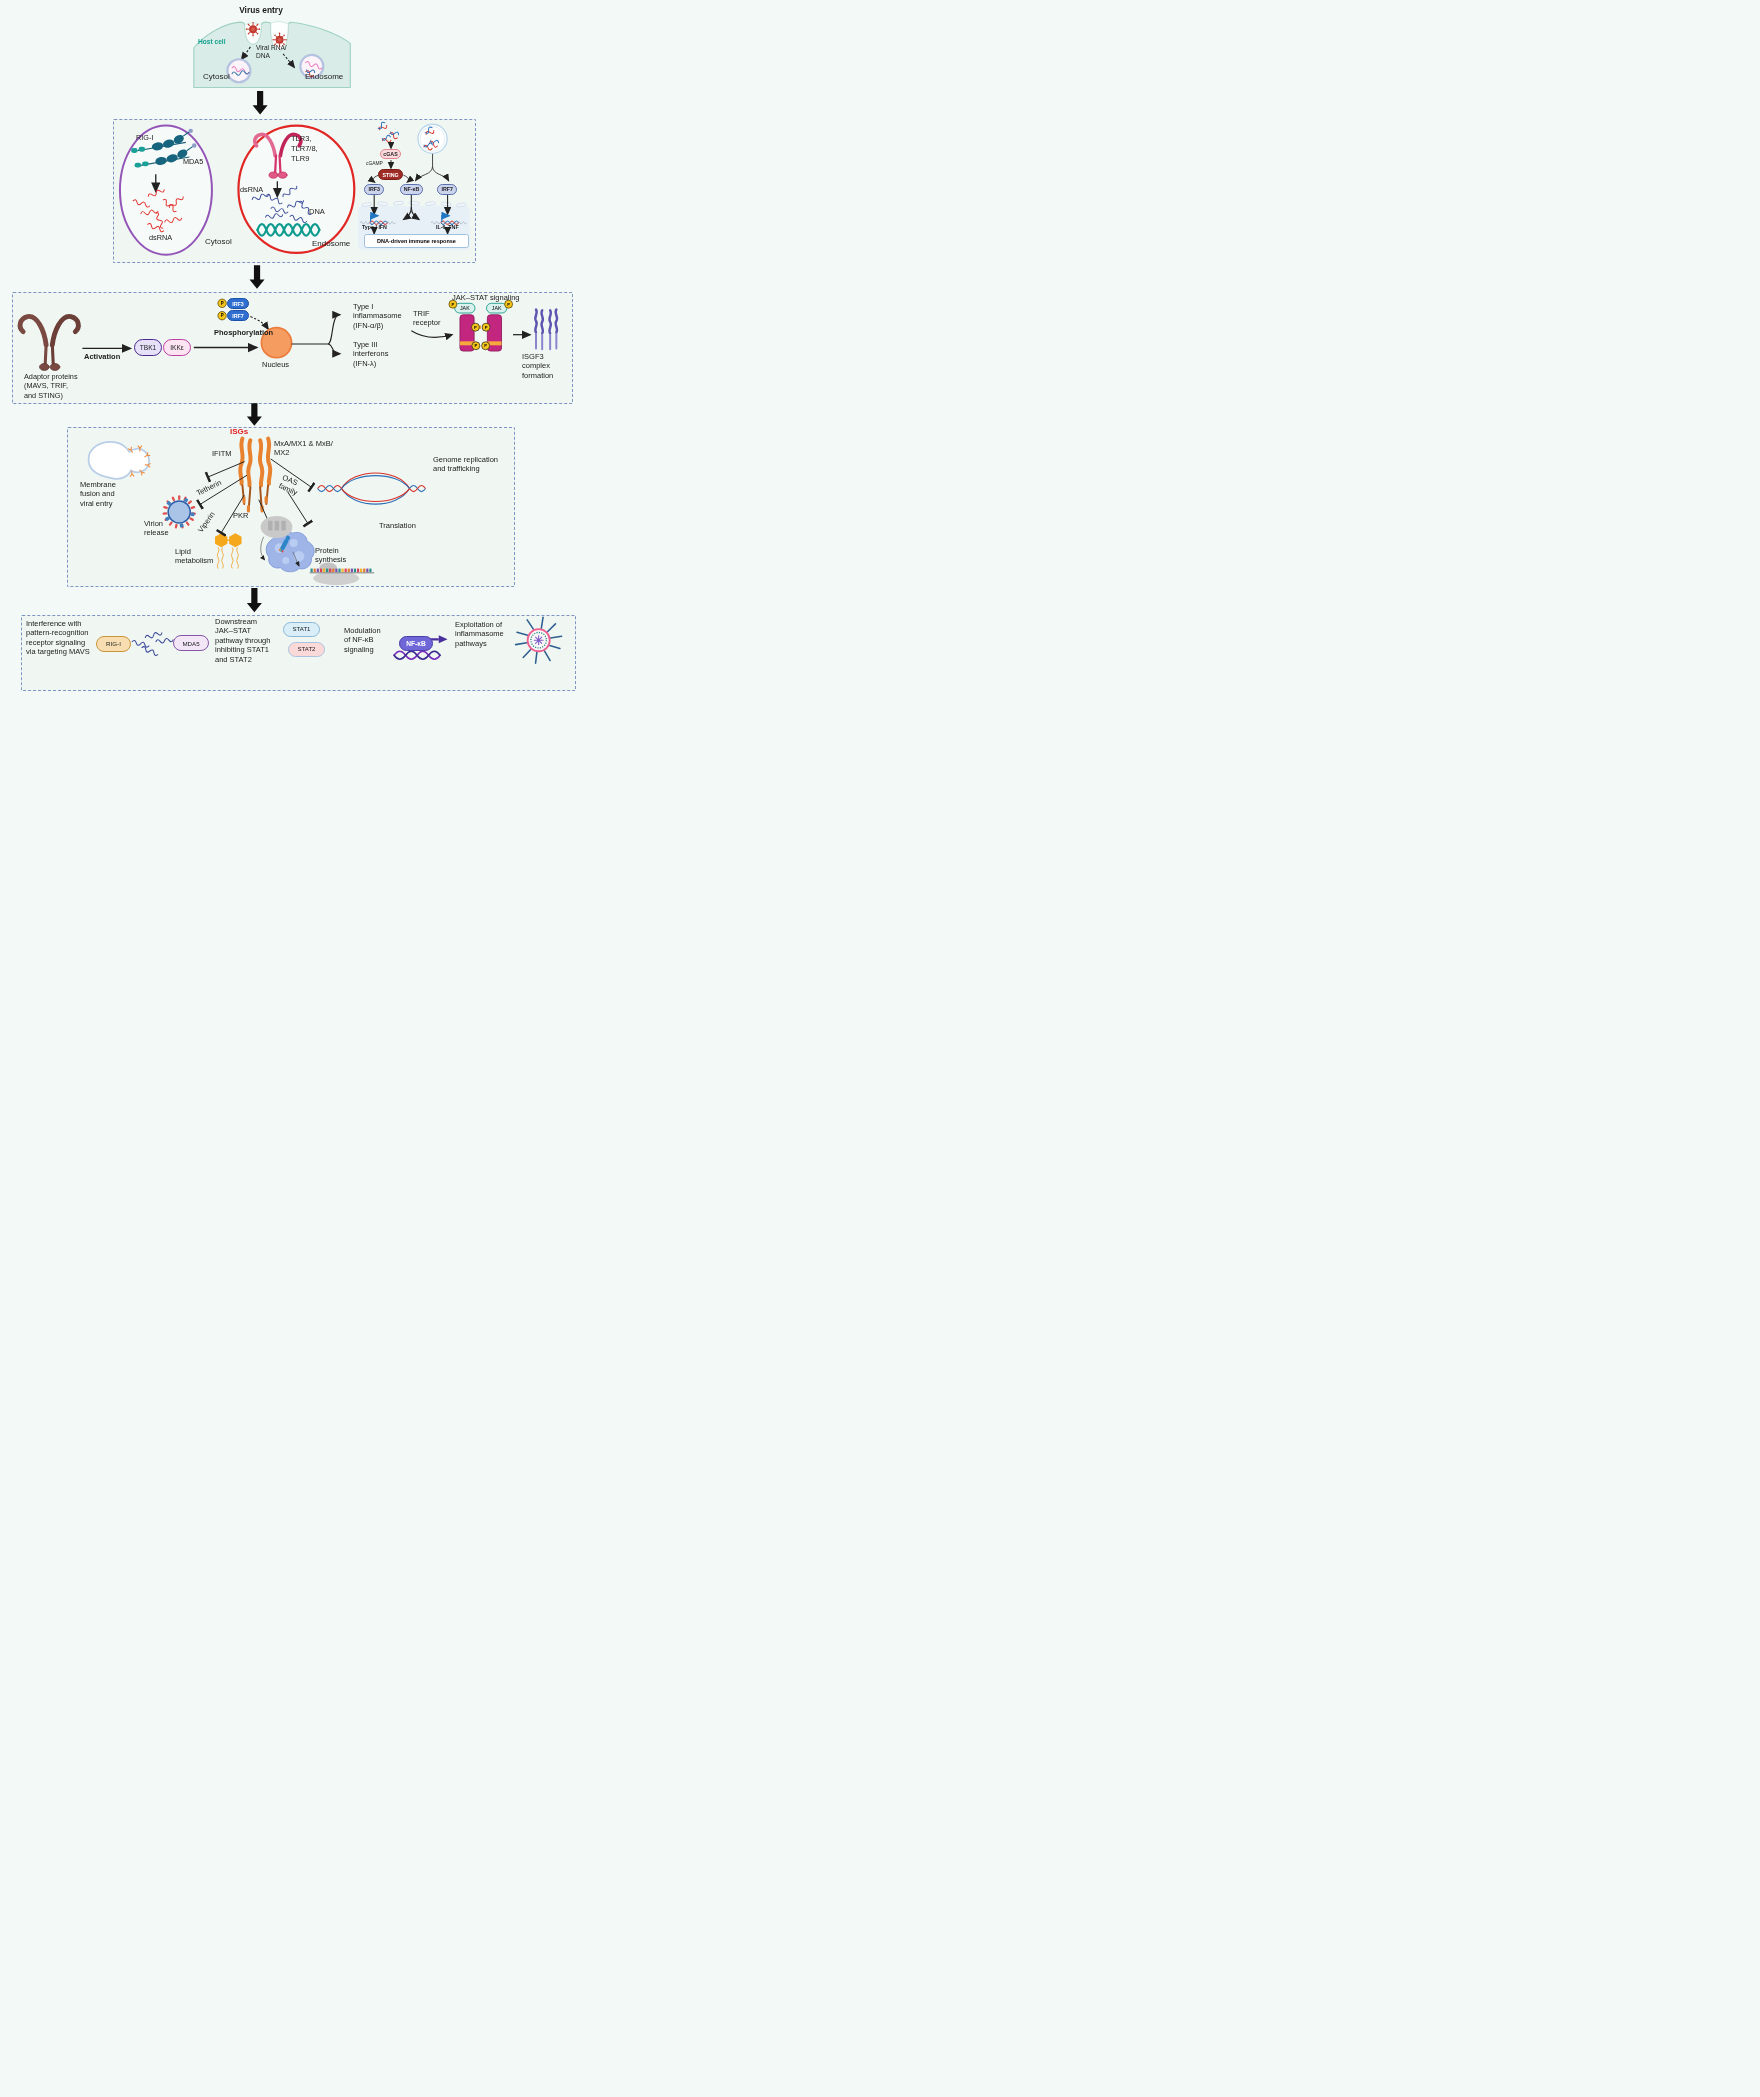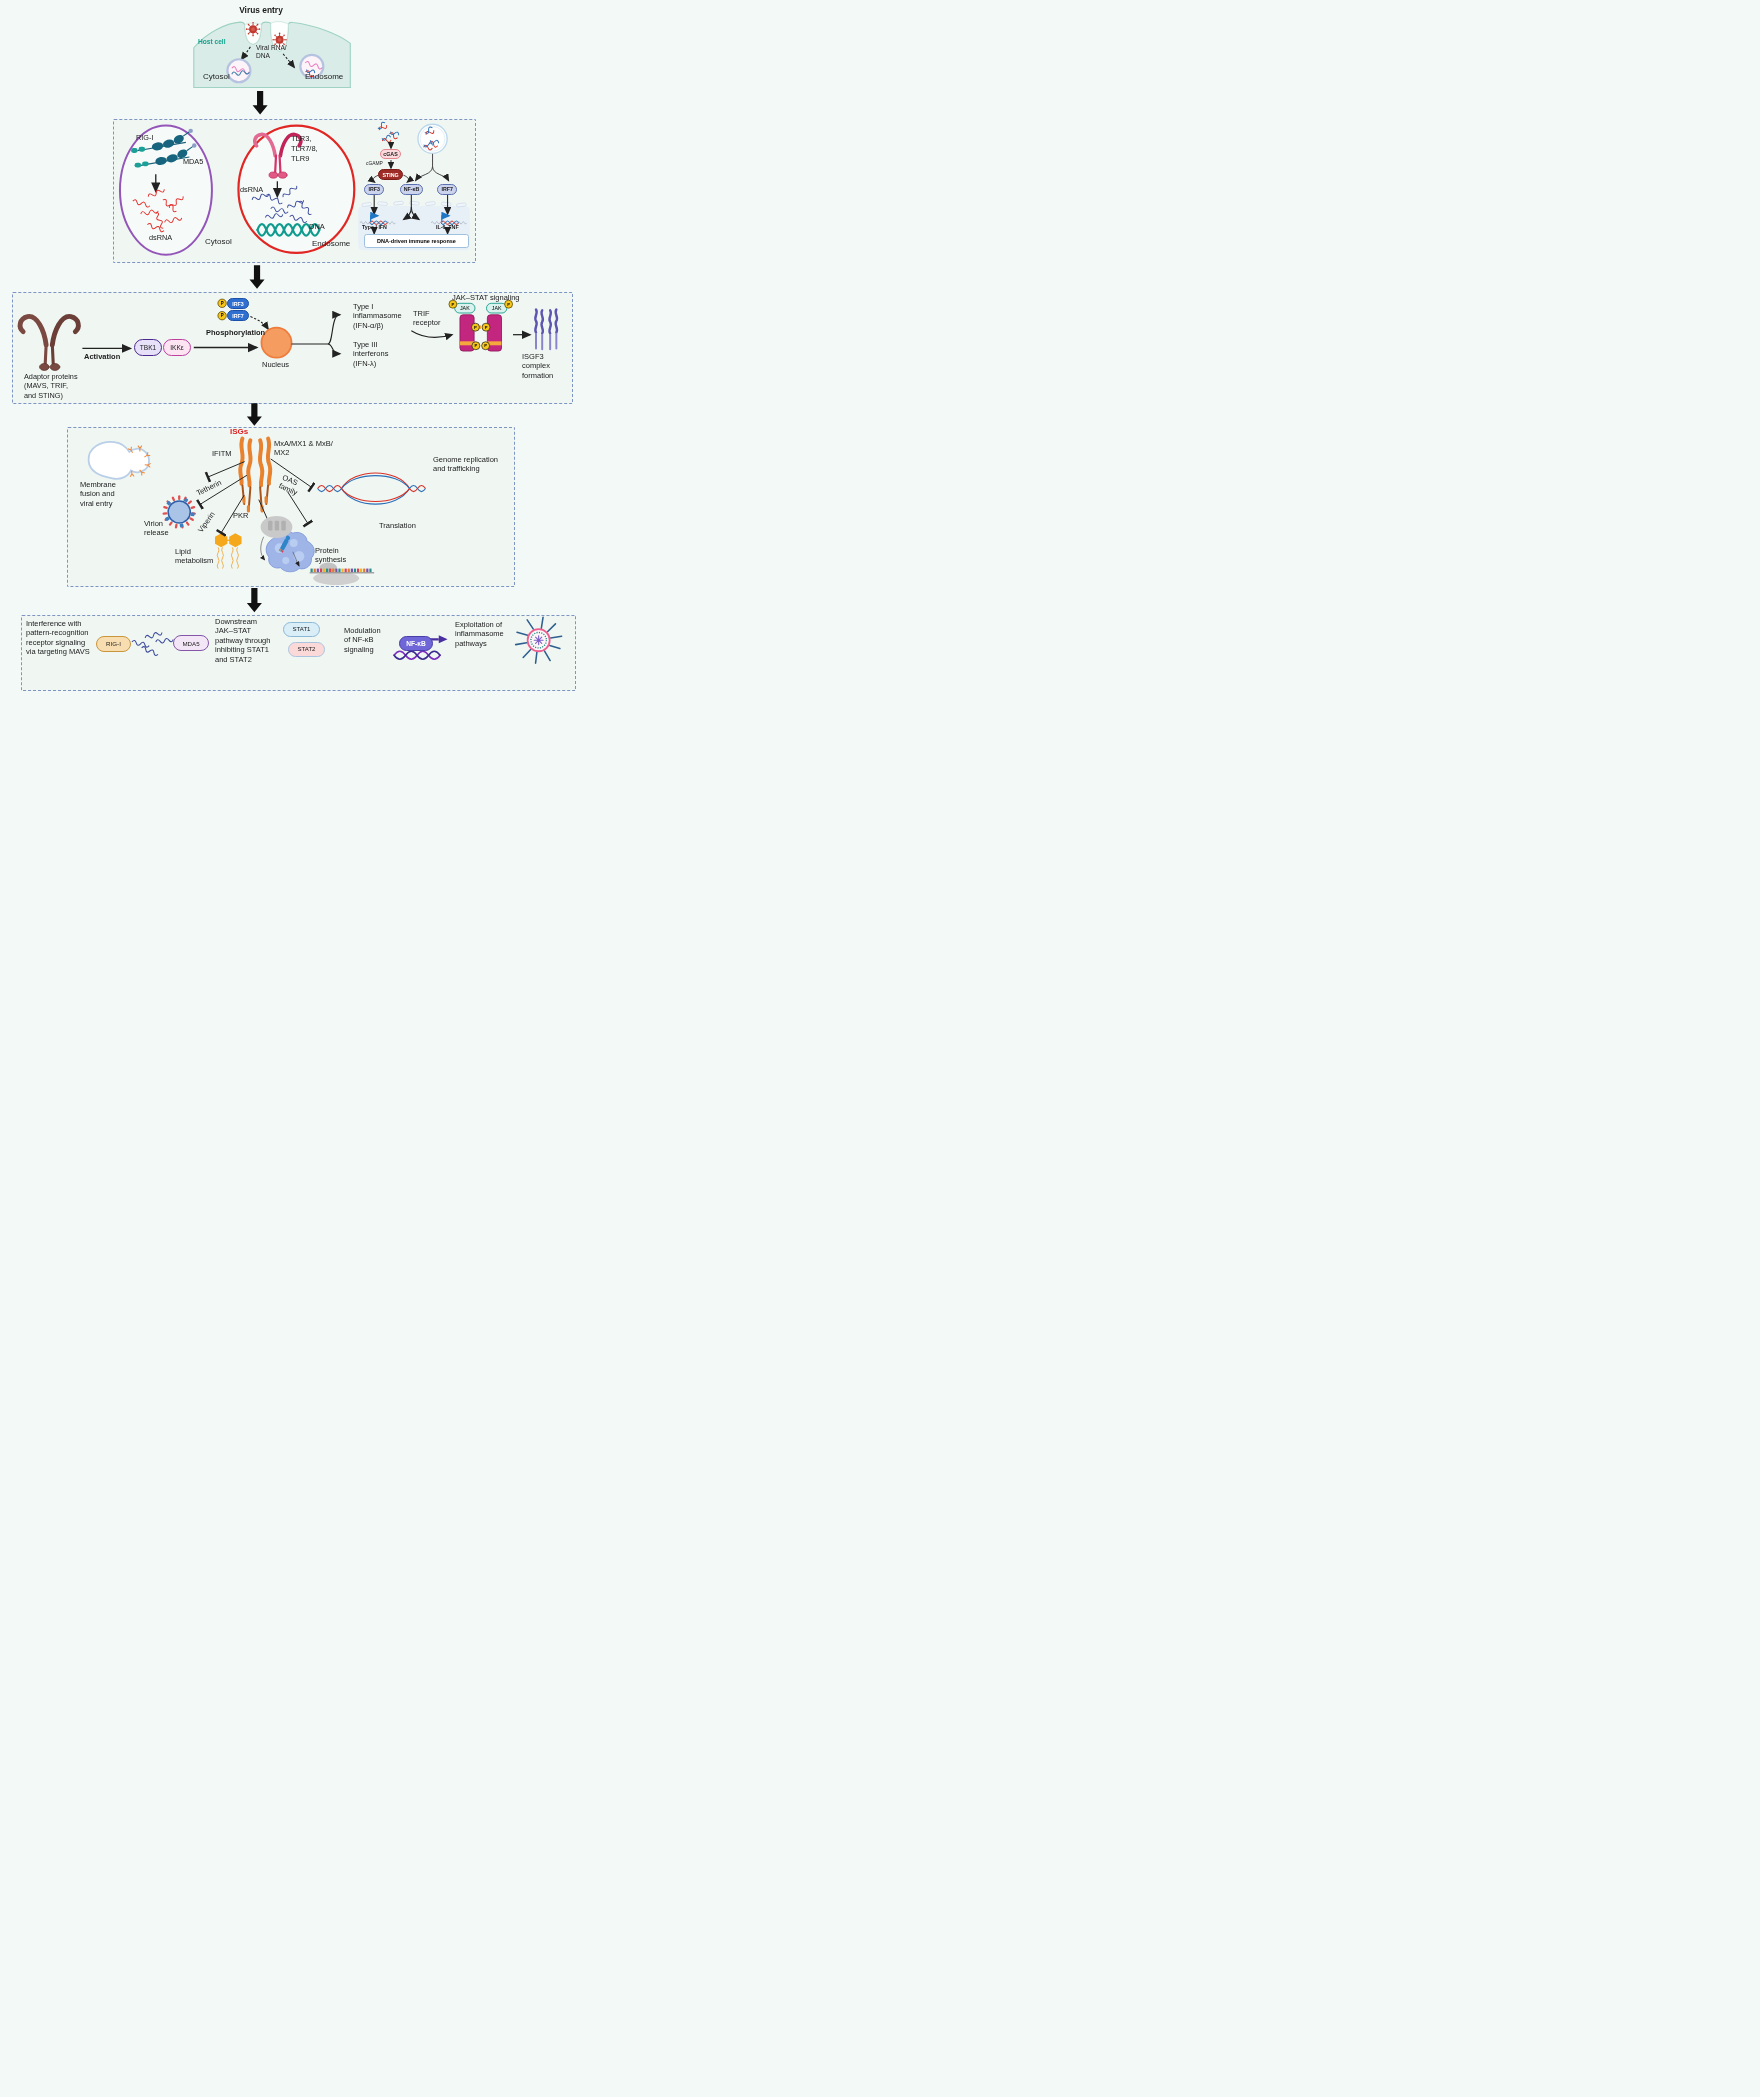--- a/index.html
+++ b/index.html
@@ -502,39 +502,39 @@
   <div class="lbl big" style="left:305px;top:72px;font-size:8px;">Endosome</div>
 
   <div class="lbl" style="left:136px;top:133px;">RIG-I</div>
   <div class="lbl" style="left:183px;top:157px;">MDA5</div>
   <div class="lbl" style="left:149px;top:233px;">dsRNA</div>
   <div class="lbl" style="left:205px;top:237px;font-size:8px;">Cytosol</div>
   <div class="lbl big" style="left:291px;top:134px;line-height:1.32;">TLR3,
 TLR7/8,
 TLR9</div>
   <div class="lbl" style="left:240px;top:185px;">dsRNA</div>
-  <div class="lbl big" style="left:309px;top:222px;">DNA</div>
+  <div class="lbl big" style="left:309px;top:207px;">DNA</div>
   <div class="lbl" style="left:312px;top:239px;font-size:8px;">Endosome</div>
   <div class="pill" style="left:380px;top:149px;width:21px;height:10.2px;background:#fbd9dc;border:0.9px solid #e4868f;font-size:5.3px;font-weight:bold;">cGAS</div>
   <div class="lbl" style="left:366px;top:161px;font-size:4.9px;">cGAMP</div>
   <div class="pill" style="left:378px;top:169px;width:25px;height:11px;background:#9e2b25;border:0.9px solid #7a1d18;color:#fff;font-size:5.3px;font-weight:bold;">STING</div>
   <div class="pill" style="left:364px;top:184px;width:20.3px;height:10.6px;background:#ccd4ed;border:0.9px solid #5a6fae;font-size:5.3px;font-weight:bold;">IRF3</div>
   <div class="pill" style="left:400px;top:184px;width:23px;height:10.6px;background:#ccd4ed;border:0.9px solid #5a6fae;font-size:5.3px;font-weight:bold;">NF-κB</div>
   <div class="pill" style="left:437px;top:184px;width:20.3px;height:10.6px;background:#ccd4ed;border:0.9px solid #5a6fae;font-size:5.3px;font-weight:bold;">IRF7</div>
   <div class="lbl b" style="left:362px;top:224px;font-size:5.3px;">Type I IFN</div>
   <div class="lbl b" style="left:436px;top:224px;font-size:5.3px;">IL-6, TNF</div>
   <div class="note" style="left:364px;top:234px;width:103px;height:12.4px;">DNA-driven immune response</div>
 
   <div class="lbl b big" style="left:84px;top:330px;margin-top:22px;">Activation</div>
   <div class="lbl" style="left:24px;top:372px;line-height:1.28;">Adaptor proteins
 (MAVS, TRIF,
 and STING)</div>
   <div class="pill" style="left:134px;top:339px;width:28px;height:17px;background:#e6e0f8;border:1.3px solid #4b2a8f;font-size:6.6px;">TBK1</div>
   <div class="pill" style="left:163px;top:339px;width:28px;height:17px;background:#fce4f3;border:1.3px solid #bf3f9f;font-size:6.6px;">IKKε</div>
-  <div class="lbl b big" style="left:196px;top:328px;padding-left:10px;">Phosphorylation</div>
+  <div class="lbl b big" style="left:204px;top:328px;padding-left:10px;">Phosphorylation</div>
   <div class="pill" style="left:227px;top:298px;width:22px;height:11px;background:#2f6fd0;border:0.9px solid #1b4fa8;color:#fff;font-size:5.3px;font-weight:bold;">IRF3</div>
   <div class="pill" style="left:227px;top:310px;width:22px;height:11px;background:#2f6fd0;border:0.9px solid #1b4fa8;color:#fff;font-size:5.3px;font-weight:bold;">IRF7</div>
   <div class="lbl big" style="left:262px;top:360px;">Nucleus</div>
   <div class="lbl big" style="left:353px;top:302px;">Type I
 inflammasome
 (IFN-α/β)</div>
   <div class="lbl big" style="left:353px;top:340px;">Type III
 interferons
 (IFN-λ)</div>
   <div class="lbl big" style="left:413px;top:309px;">TRIF

